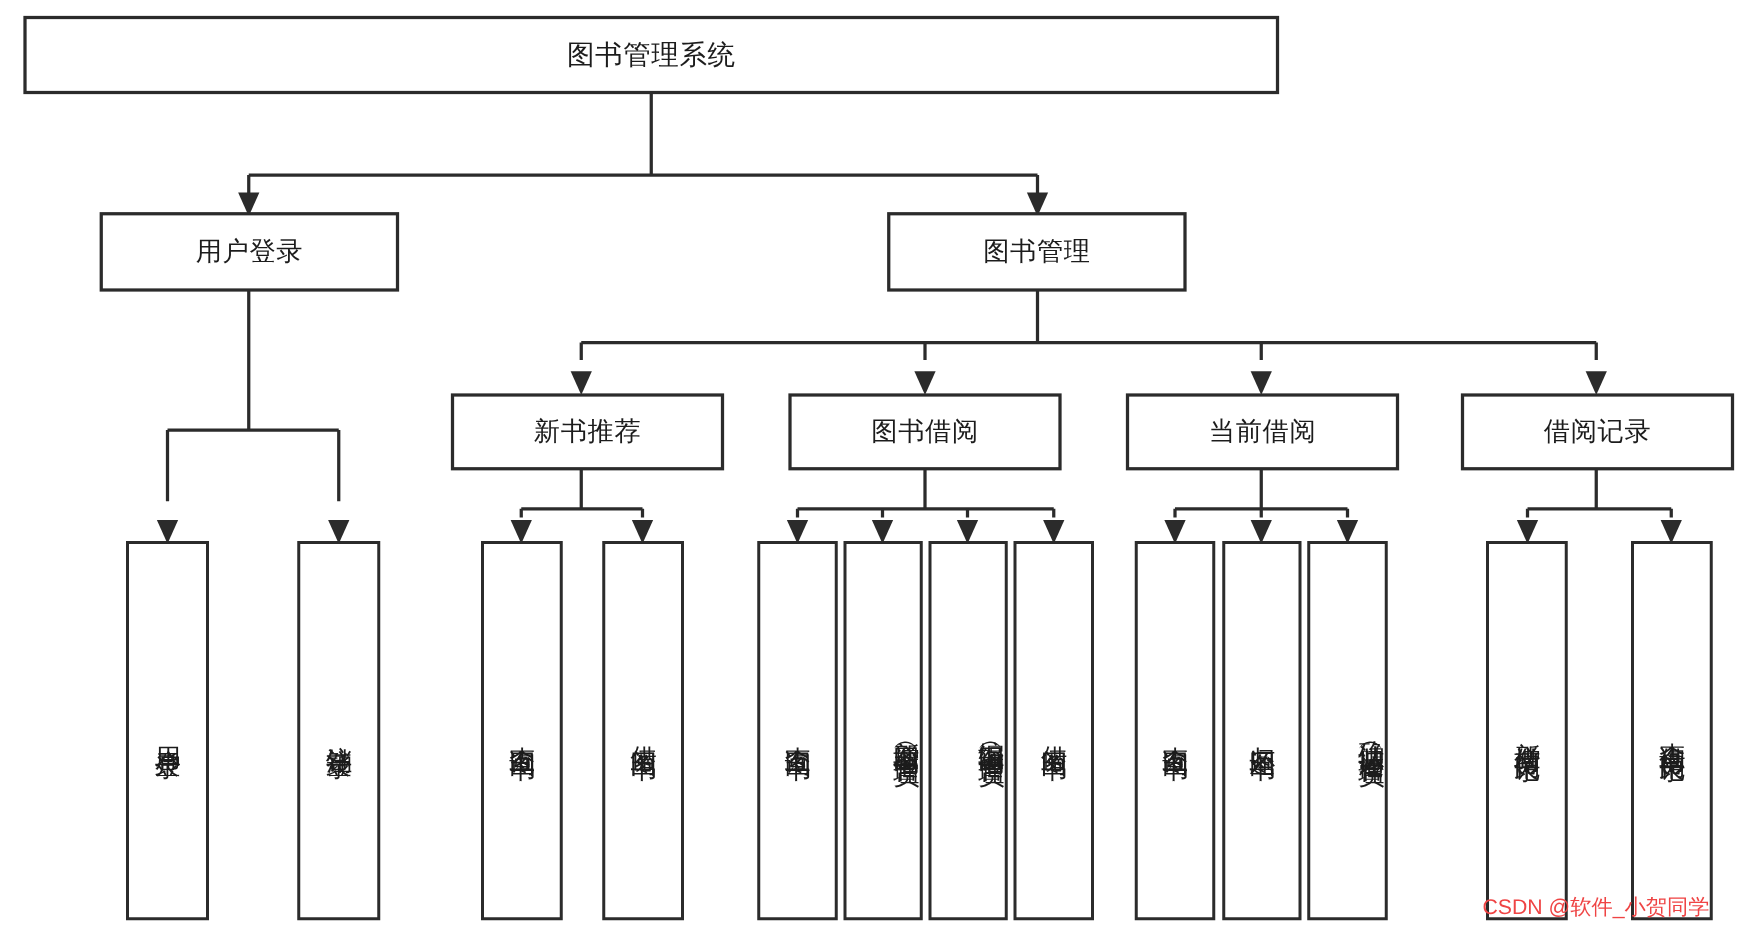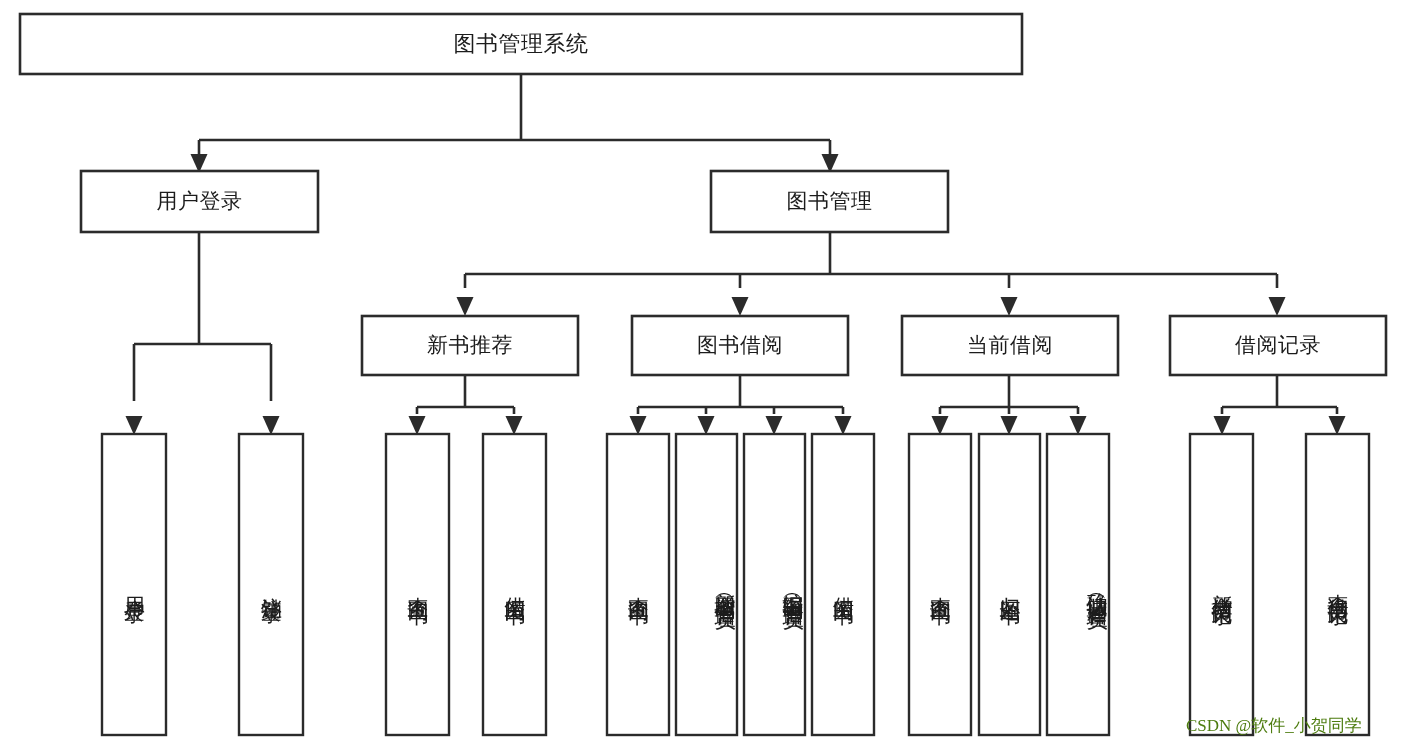--- a/index.html
+++ b/index.html
@@ -81,23 +81,23 @@
     align-items: center;
     justify-content: center;
     white-space: nowrap;
     pointer-events: none;
     user-select: none;
   }
   .watermark {
     position: absolute;
     left: 1186px;
     top: 714px;
-    font-family: Liberation Serif, serif;
+    font-family: Liberation Sans, sans-serif;
     font-size: 17px;
-    color: #4d7c0f;
+    color: #ef4444;
     white-space: nowrap;
     user-select: none;
   }
 </style>
 </head>
 <body>
 
 <div id="diagram-root">
 
   <svg class="diagram-canvas" viewBox="0 0 1405 747" xmlns="http://www.w3.org/2000/svg">

